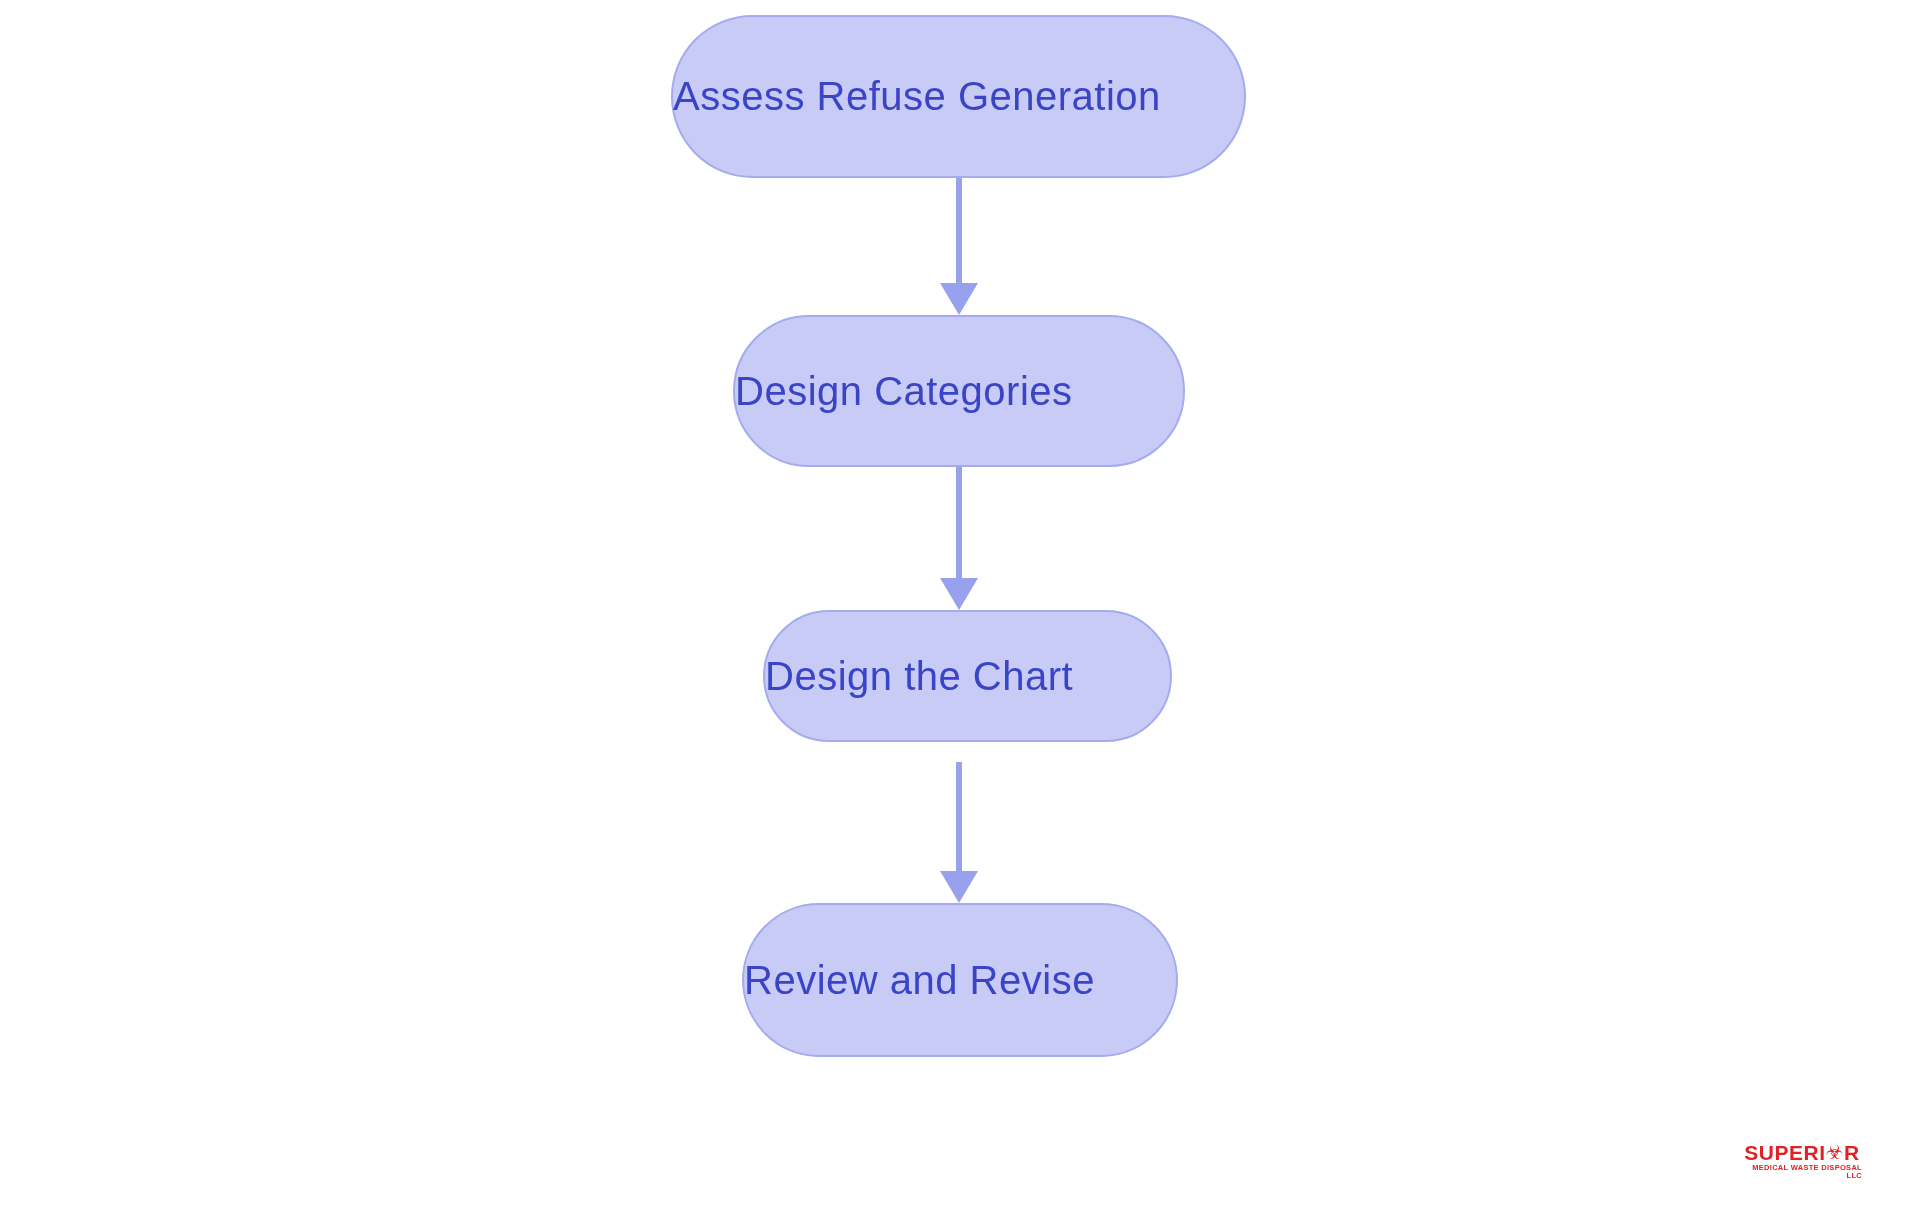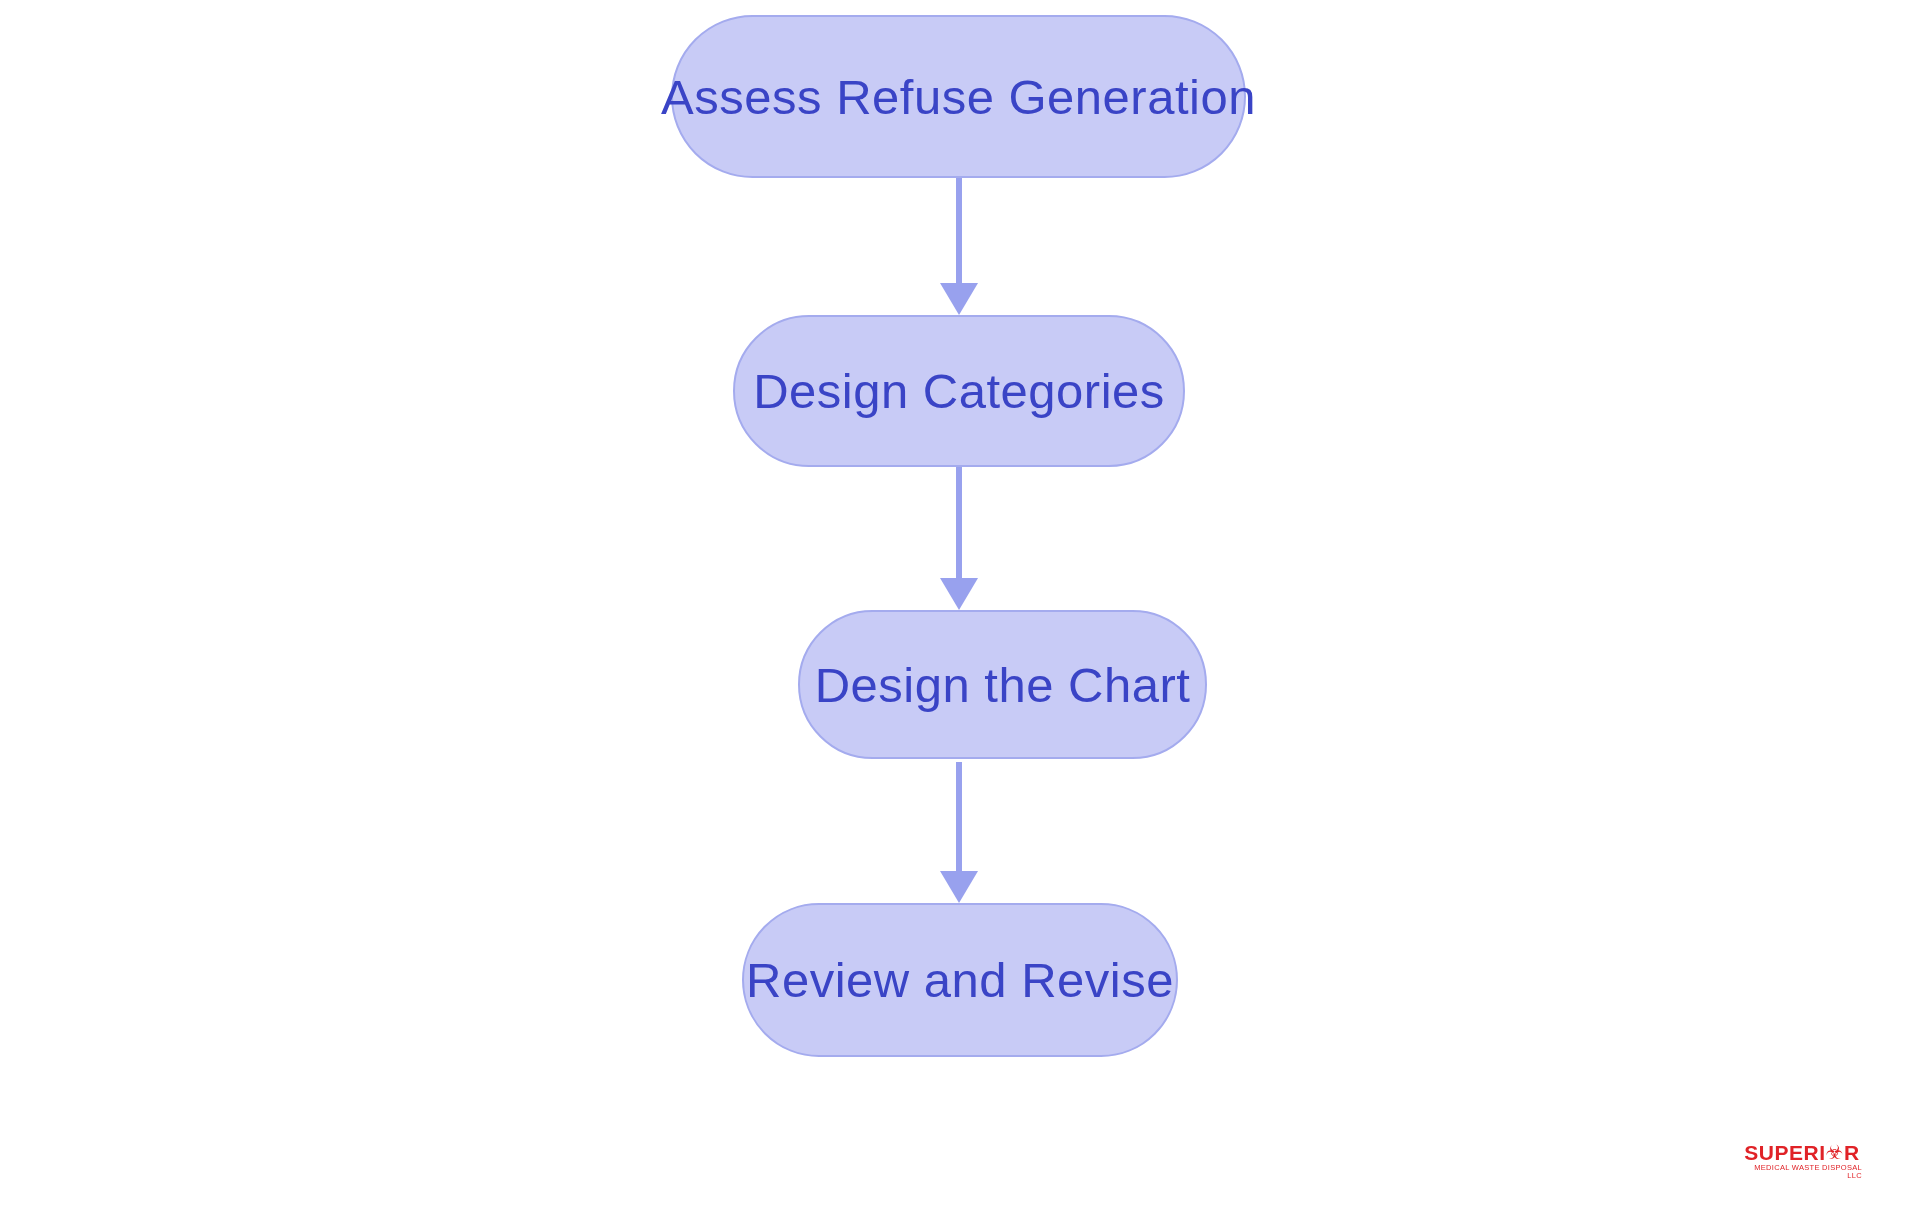--- a/index.html
+++ b/index.html
@@ -17,31 +17,31 @@
   }
   
   .flow-node {
     position: absolute;
     box-sizing: border-box;
     background: #c8cbf6;
     border: 2px solid #a4abee;
     border-radius: 90px;
     display: flex;
     align-items: center;
-    justify-content: center;
+    justify-content: flex-start;
     text-align: center;
     color: #3a44c6;
-    font-size: 49px;
+    font-size: 40px;
     font-weight: 400;
     letter-spacing: 0.5px;
     white-space: nowrap;
   }
   .node-1 { left: 671px; top: 15px;  width: 575px; height: 163px; }
   .node-2 { left: 733px; top: 315px; width: 452px; height: 152px; }
-  .node-3 { left: 798px; top: 610px; width: 409px; height: 149px; }
+  .node-3 { left: 763px; top: 610px; width: 409px; height: 132px; }
   .node-4 { left: 742px; top: 903px; width: 436px; height: 154px; }
 
   
   .arrow {
     position: absolute;
     width: 38px;
     left: 940px;
   }
   .arrow-line {
     position: absolute;
@@ -90,21 +90,21 @@
   }
   .watermark-biohazard {
     font-size: 20px;
     font-weight: 400;
     line-height: 1;
     display: inline-block;
     transform: translateY(-1px);
   }
   .watermark-subtitle {
     font-size: 7.5px;
-    font-weight: 400;
+    font-weight: 700;
     letter-spacing: 0.3px;
     margin-top: 1px;
   }
 </style>
 </head>
 <body>
 
 <div class="canvas">
 
   <div class="flow-node node-1">

